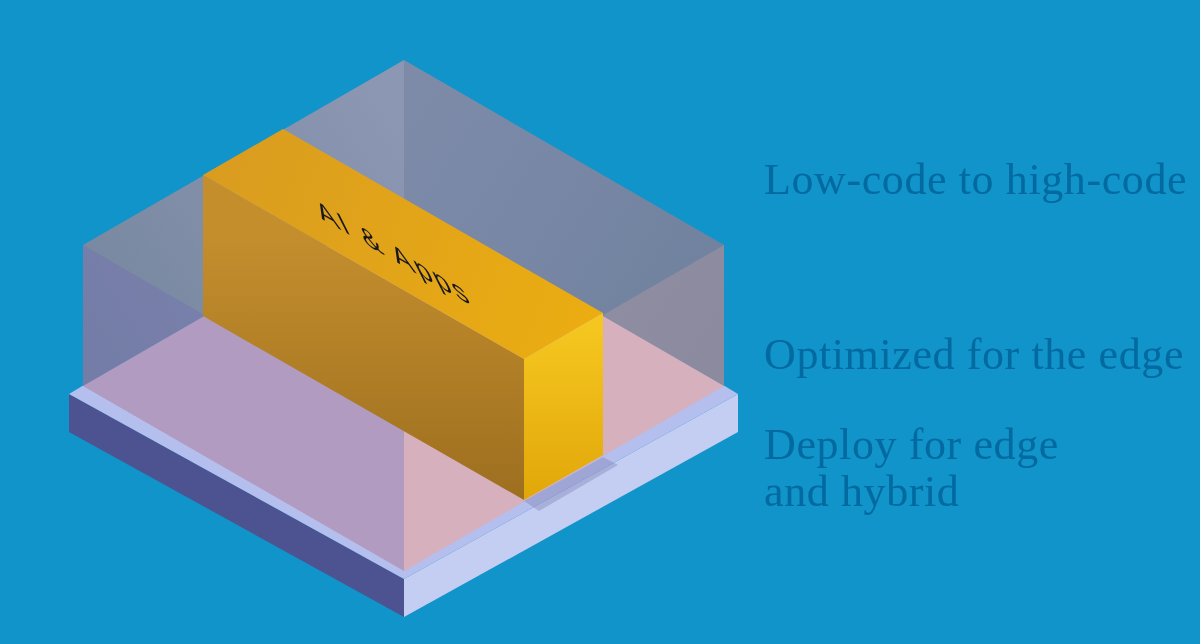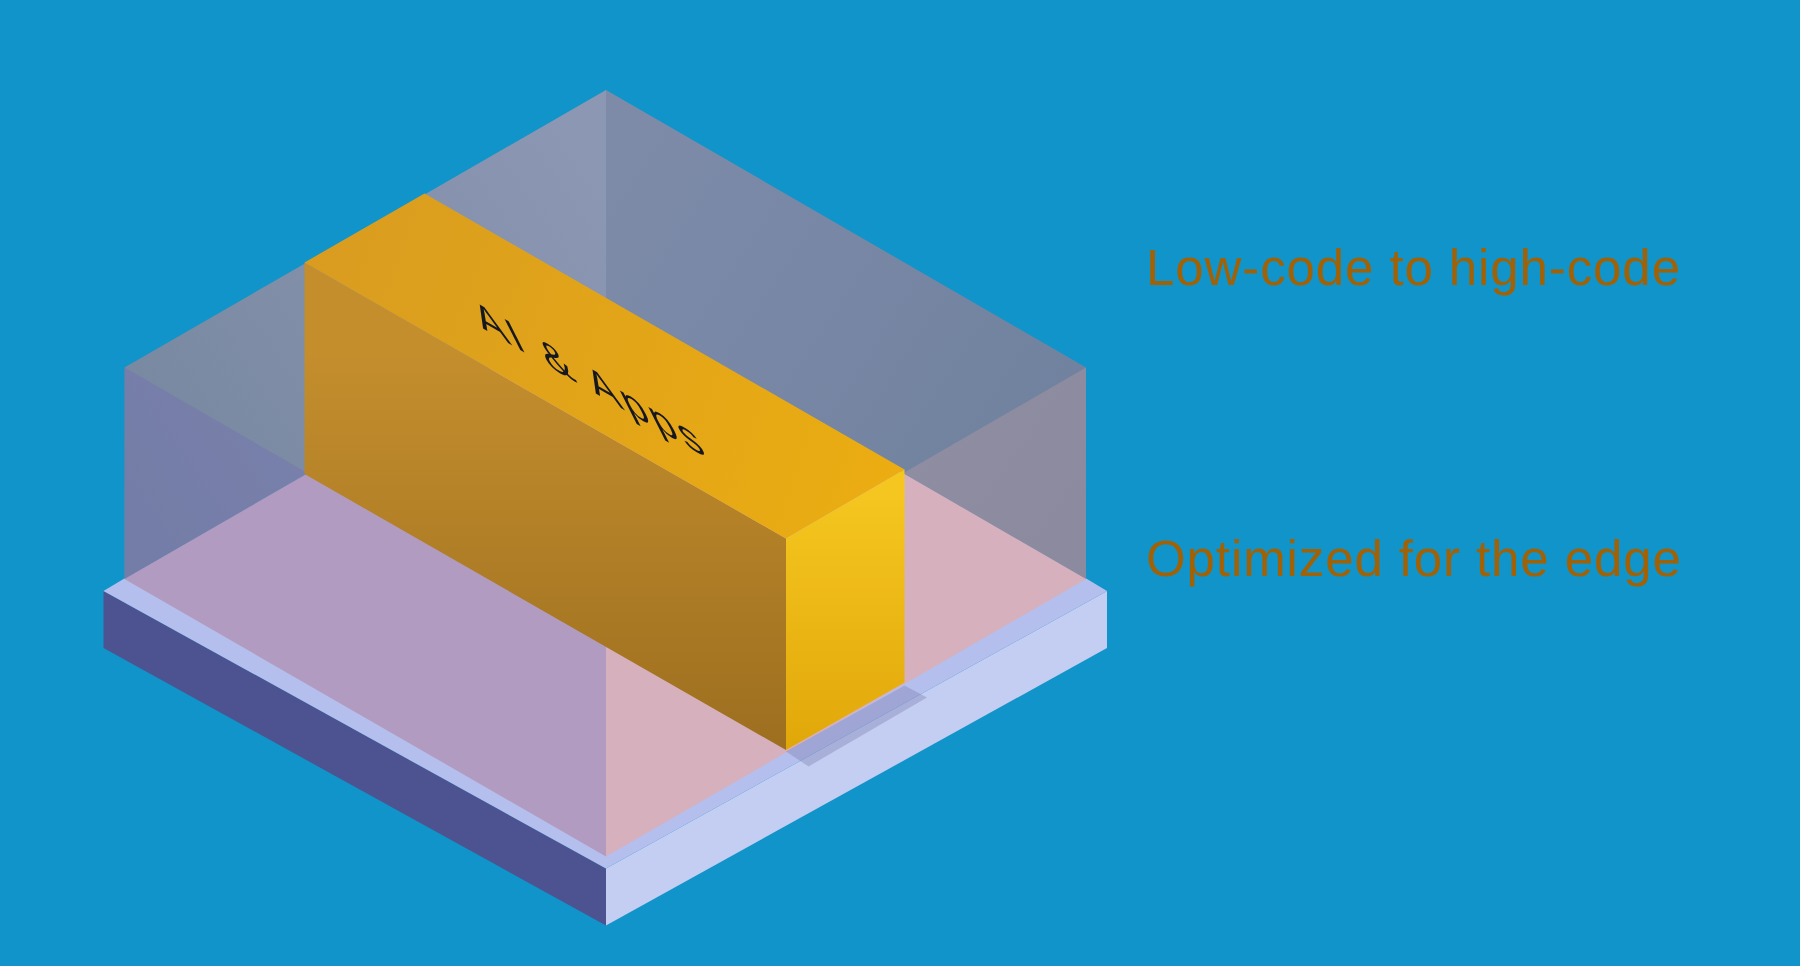--- a/index.html
+++ b/index.html
@@ -8,26 +8,27 @@
     width: 1200px;
     height: 644px;
     overflow: hidden;
     font-family: "Liberation Sans", "DejaVu Sans", sans-serif;
   }
   .stage svg { position: absolute; left: 0; top: 0; display: block; }
   .bullets { position: absolute; left: 0; top: 0; width: 100%; height: 100%; }
   .bullet {
     position: absolute;
     left: 764px;
-    color: #a16207;
-    font-size: 34px;
+    color: #0369a1;
+    font-size: 44px;
     font-weight: 300;
     letter-spacing: 0.6px;
     line-height: 47px;
     white-space: nowrap;
+    font-family: Liberation Serif, serif;
   }
   .bar-label-text {
     font-family: "Liberation Sans", "DejaVu Sans", sans-serif;
     font-size: 34px;
     font-weight: 300;
     letter-spacing: 3px;
   }
 </style>
 </head>
 <body>
@@ -76,19 +77,20 @@
 
     <polygon points="203,175 524,359 524,500 203,316" fill="url(#g-gold-front)"></polygon>
     <polygon points="203,175 283,129 603,313 524,359" fill="url(#g-gold-top)"></polygon>
     <polygon points="524,359 603,313 603,455 524,500" fill="url(#g-gold-end)"></polygon>
 
     <text class="bar-label-text" transform="matrix(0.866,0.5,0.45,0.89,322,219)" fill="#17171f">AI &amp; Apps</text>
   </svg>
 
   <div class="bullets">
     <div class="bullet" style="top:156px">Low-code to high-code</div>
-    <div class="bullet" style="top:350px">Optimized for the edge</div>
+    <div class="bullet" style="top:331px">Optimized for the edge</div>
     <div class="bullet" style="top:421px">
-      <br>
+      <span>Deploy for edge</span><br>
+      <span>and hybrid</span>
     </div>
   </div>
 
 </div>
 
 </body></html>

